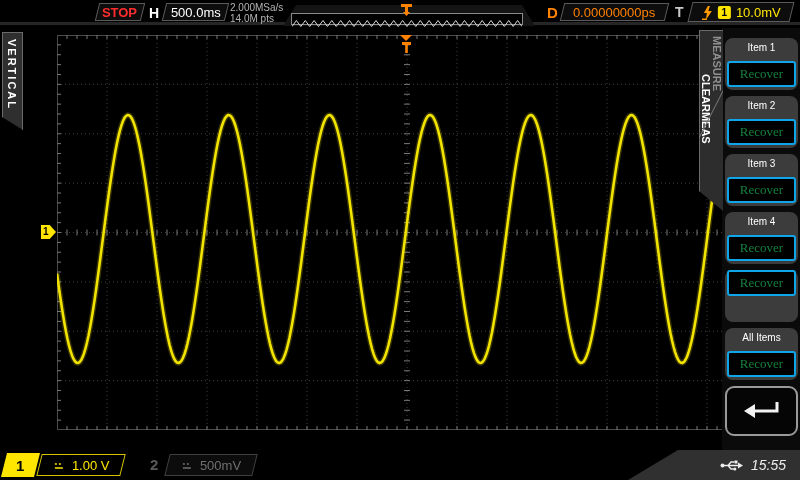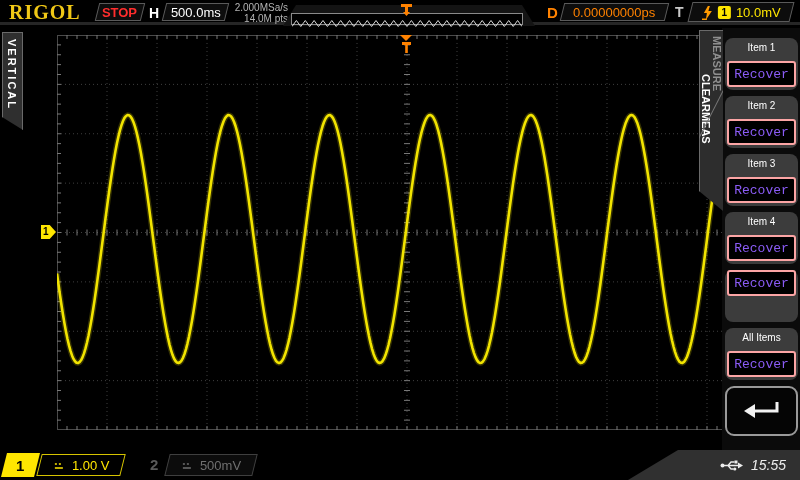--- a/index.html
+++ b/index.html
@@ -13,21 +13,21 @@
   .logo { position:absolute; left:9px; top:1px; font-family:"Liberation Serif", serif;
           font-weight:bold; font-size:20px; color:#f0c816; letter-spacing:1px; }
   .skewbox { position:absolute; transform:skewX(-14deg); border:1px solid #5a5a5a;
              background:#0d0d0d; display:flex; align-items:center; justify-content:center; gap:5px; }
   .unskew { transform:skewX(14deg); display:flex; align-items:center; gap:5px; }
   .stop-badge { left:97px; top:3px; width:46px; height:18px; }
   .stop-badge .txt { color:#ff2d2d; font-weight:bold; font-size:13px; }
   .h-label { position:absolute; left:149px; top:5px; color:#fff; font-weight:bold; font-size:14px; }
   .tb-box { left:164px; top:3px; width:63px; height:18px; }
   .tb-box .txt { color:#fff; font-size:13px; }
-  .rate { position:absolute; left:230px; top:2px; width:58px; text-align:right;
+  .rate { position:absolute; left:230px; top:2px; width:58px; text-align:left;
           color:#b4b4b4; font-size:10px; line-height:11px; }
   .preview-wrap { position:absolute; left:283px; top:5px; width:252px; height:21px; background:#141414;
                   clip-path:polygon(13px 0, calc(100% - 13px) 0, 100% 100%, 0 100%); }
   .preview-strip { position:absolute; left:291px; top:13px; width:232px; height:12px;
                    background:#000; border:1px solid #8a8a8a; }
   .tmark-top { position:absolute; left:401px; top:4px; }
   .d-label { position:absolute; left:547px; top:4px; color:#ff8200; font-weight:bold; font-size:15px; }
   .delay-box { left:562px; top:3px; width:105px; height:18px; }
   .delay-box .txt { color:#ff8200; font-size:13px; }
   .t-label { position:absolute; left:675px; top:4px; color:#c8c8c8; font-weight:bold; font-size:14px; }
@@ -61,22 +61,22 @@
   .menu-tab .parent { position:absolute; left:12px; top:6px; writing-mode:vertical-rl;
                       color:#8f8f8f; font-size:11px; font-weight:bold; }
   .menu-tab .active { position:absolute; left:1px; top:44px; writing-mode:vertical-rl;
                       color:#fff; font-size:11px; font-weight:bold; }
   .menu-tab .divider { position:absolute; left:-15px; top:84px; width:54px; height:1px;
                        background:#777; transform:rotate(-63deg); }
   .menu-col { position:absolute; left:3px; top:10px; width:73px; }
   .menu-group { background:#3c3c3c; border-radius:8px; height:52px; margin-bottom:6px; }
   .menu-label { text-align:center; color:#fff; font-size:10px; padding-top:4px; height:23px; }
   .recover-btn { display:block; width:69px; height:26px; margin:0 auto; background:#000;
-                 border:2px solid #fca5a5; border-radius:3px; color:#8b5cf6; font-size:13px;
-                 font-family:Liberation Mono, monospace; cursor:pointer; }
+                 border:2px solid #0ea5e9; border-radius:3px; color:#15803d; font-size:13px;
+                 font-family:Liberation Serif, serif; cursor:pointer; }
   .back-btn { display:flex; align-items:center; justify-content:center; width:73px; height:50px;
               background:#050505; border:2px solid #9a9a9a; border-radius:9px; cursor:pointer; }
 
   
   #footer { position:absolute; top:450px; left:0; width:800px; height:30px; background:#000; z-index:5; }
   .footer-right { position:absolute; left:628px; top:0; width:172px; height:30px; background:#303030;
                   clip-path:polygon(50px 0,100% 0,100% 100%,0 100%); display:flex; align-items:center;
                   justify-content:flex-end; gap:7px; padding-right:14px; }
   .time { color:#ececec; font-size:14px;font-style:italic; }
   .chbadge { position:absolute; left:4px; top:3px; width:33px; height:24px; background:#ffe600;
@@ -90,21 +90,20 @@
   .ch2-num { position:absolute; left:150px; top:6px; color:#5a5a5a; font-weight:bold; font-size:15px; }
   .ch2-box { left:167px; width:88px; border:1px solid #3f3f3f; background:#0c0c0c; }
   .ch2-box .val { color:#6f6f6f; font-size:13px; }
 </style>
 </head>
 <body>
 
 <div id="root">
 
   <header id="topbar">
-    <span class="logo">RIGOL</span>
 
     <div class="skewbox stop-badge">
       <span class="unskew txt">STOP</span>
     </div>
 
     <span class="h-label">H</span>
 
     <div class="skewbox tb-box">
       <span class="unskew txt">500.0ms</span>
     </div>

